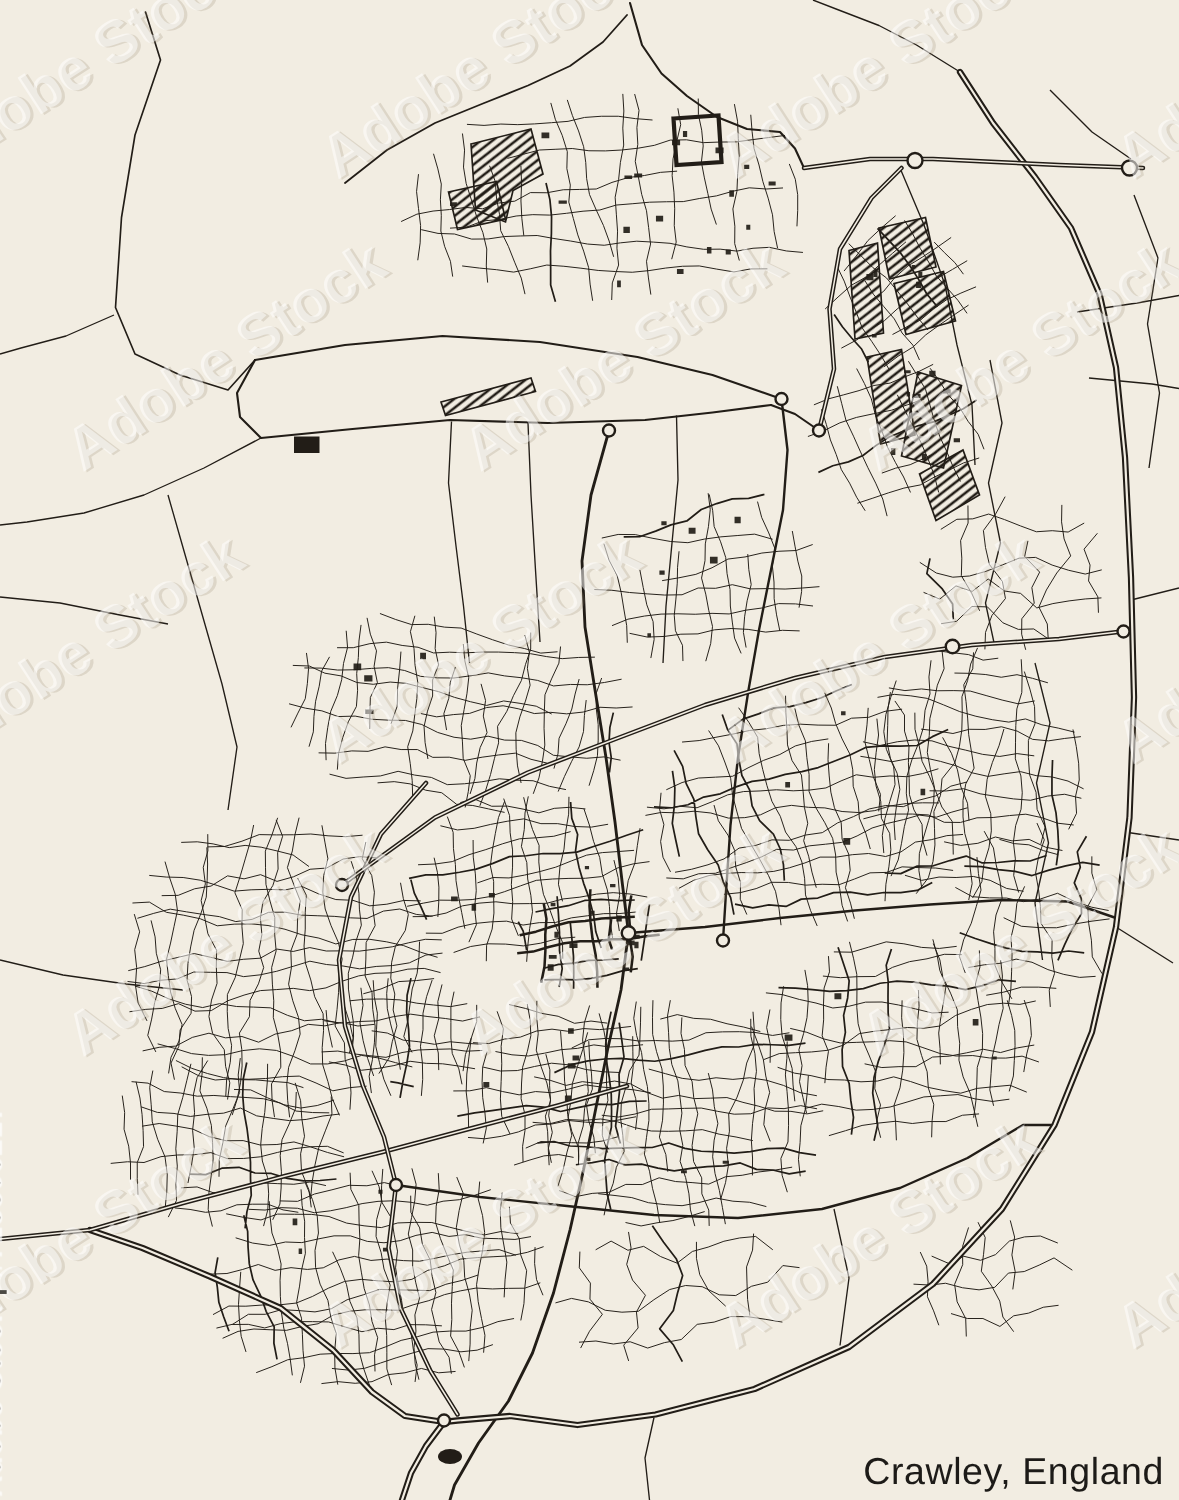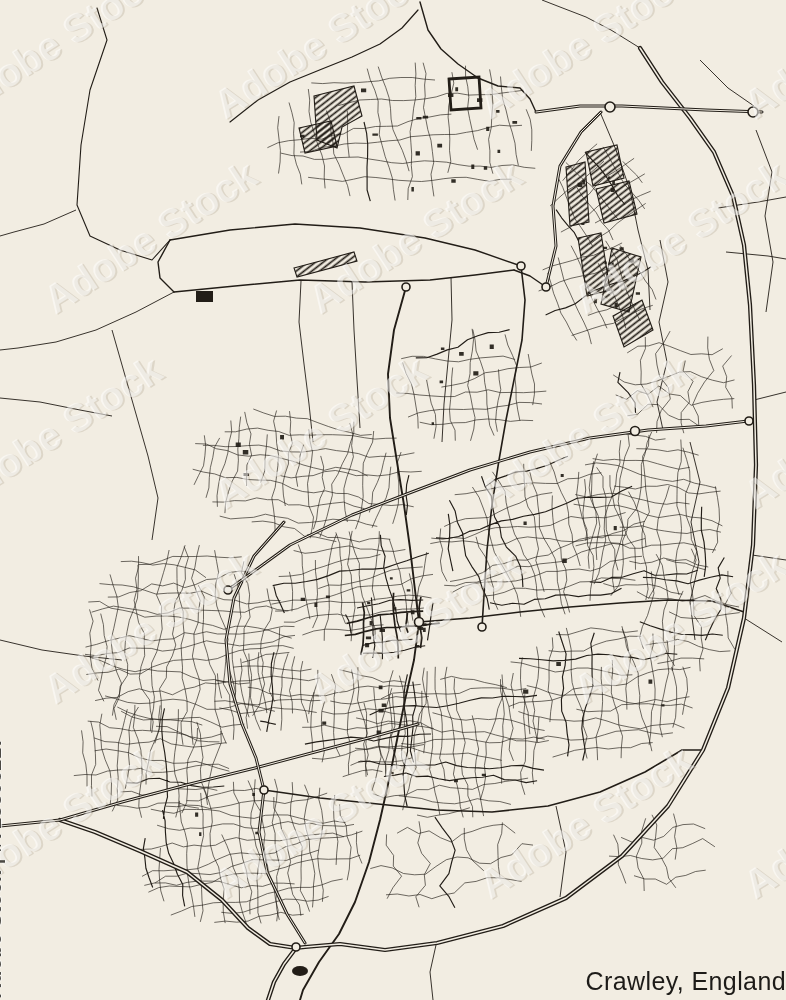--- a/index.html
+++ b/index.html
@@ -3,21 +3,21 @@
 <meta charset="utf-8">
 <style>
   html,body{margin:0;padding:0;background:#ffffff;}
   .stage{
     position:relative;width:786px;height:1000px;overflow:hidden;
     background:var(--bg,#f2ede2);
     font-family:"Liberation Sans",sans-serif;
   }
   .stage svg{position:absolute;left:0;top:0;}
   .map-title{
-    position:absolute;right:0;bottom:4px;
+    position:absolute;right:10px;bottom:4px;
     font-size:25px;letter-spacing:.4px;
     color:var(--title,#1d1b18);
   }
   .wm-side{
     position:absolute;left:6px;bottom:2px;
     transform-origin:0 100%;
     transform:rotate(-90deg);
     white-space:nowrap;
     font-size:20px;font-weight:700;letter-spacing:.5px;
     color:var(--side,#4b4944);

